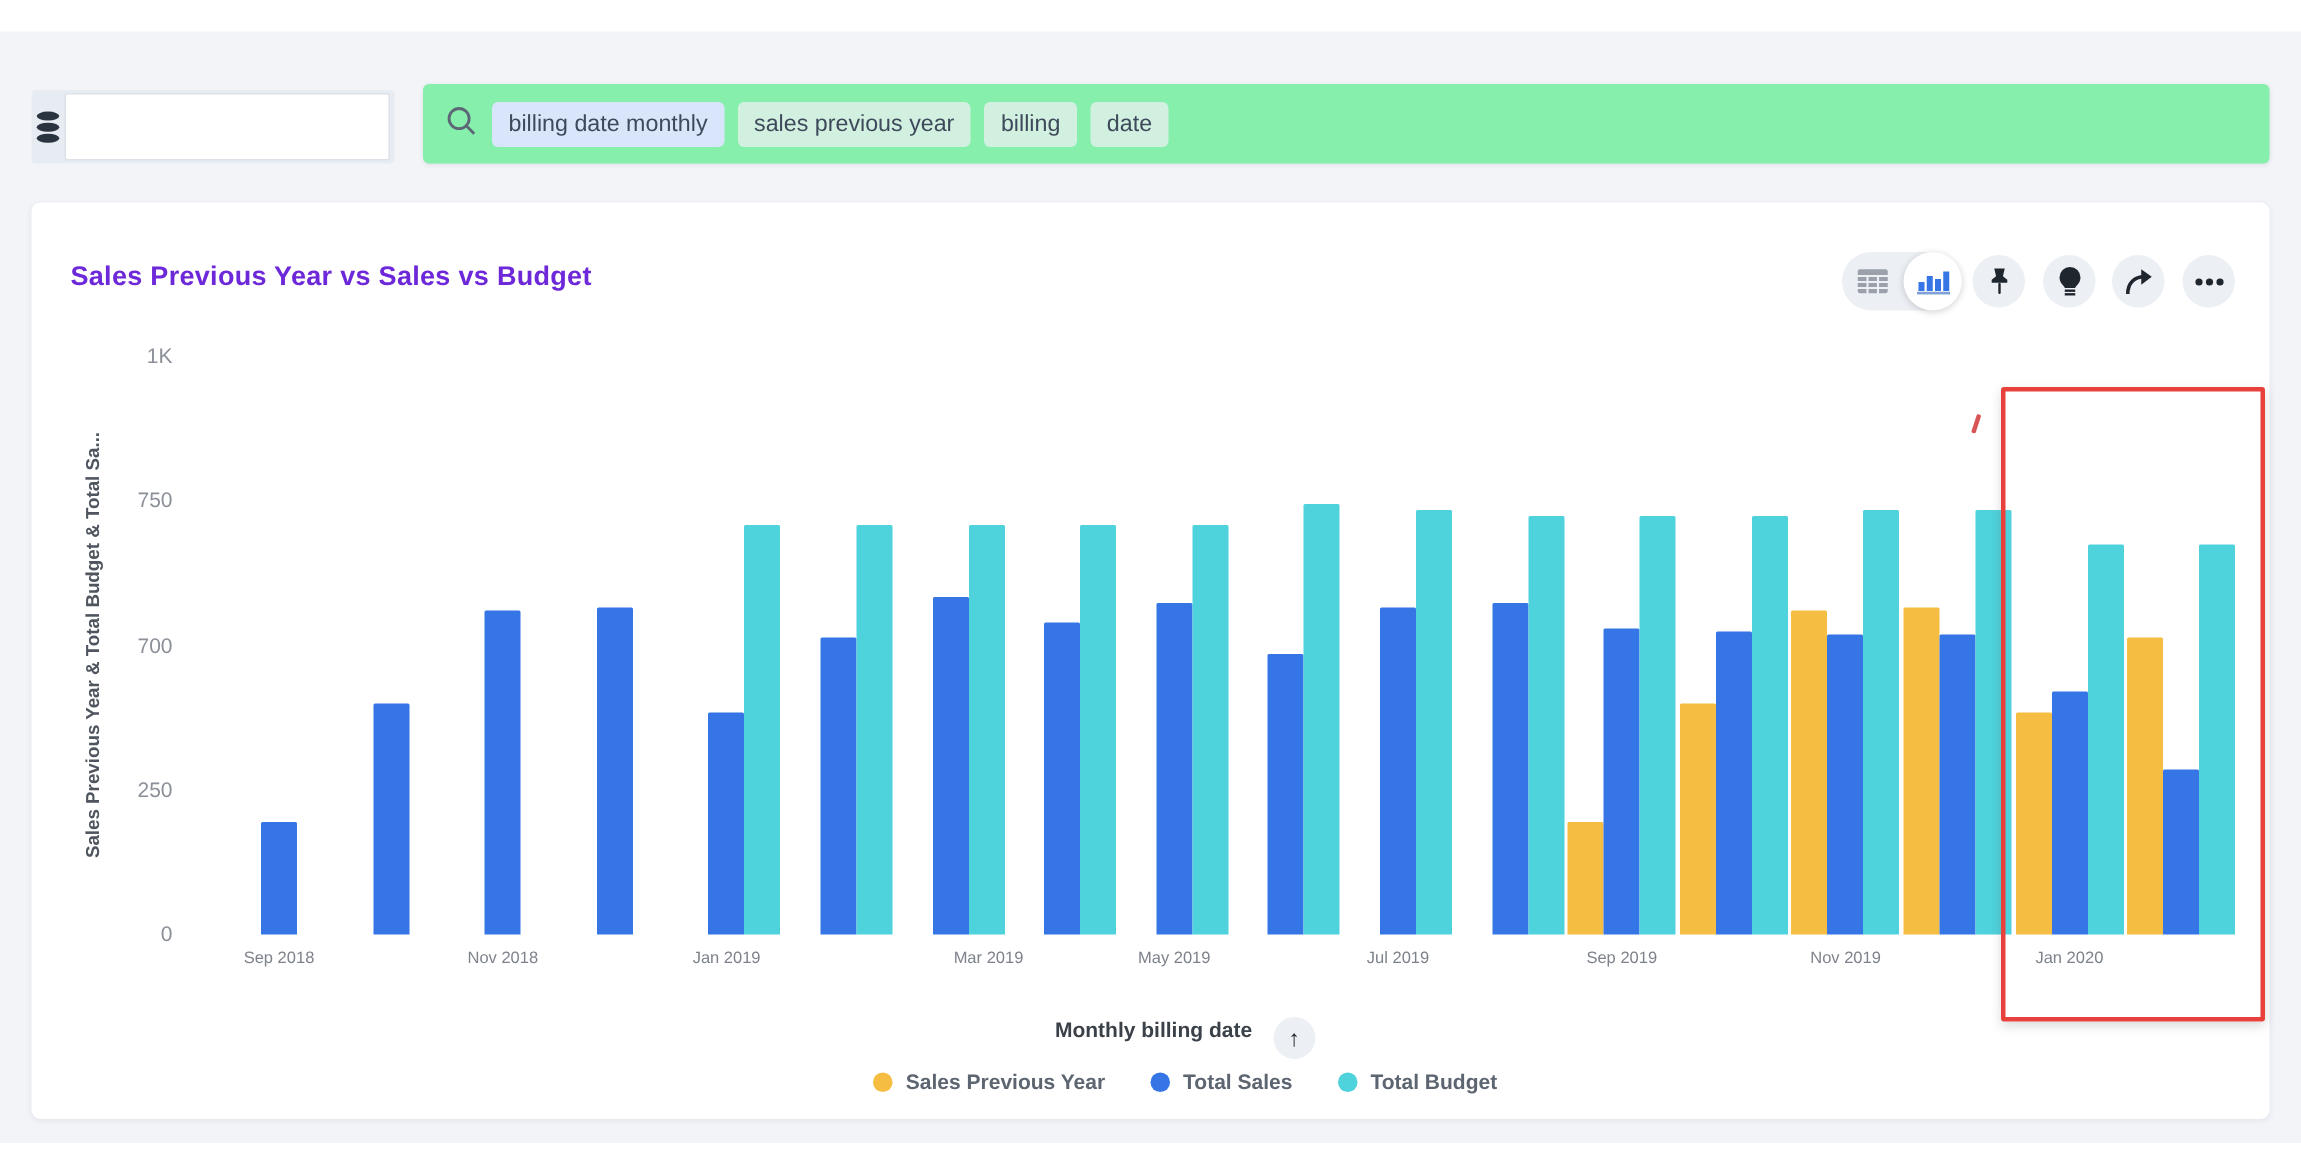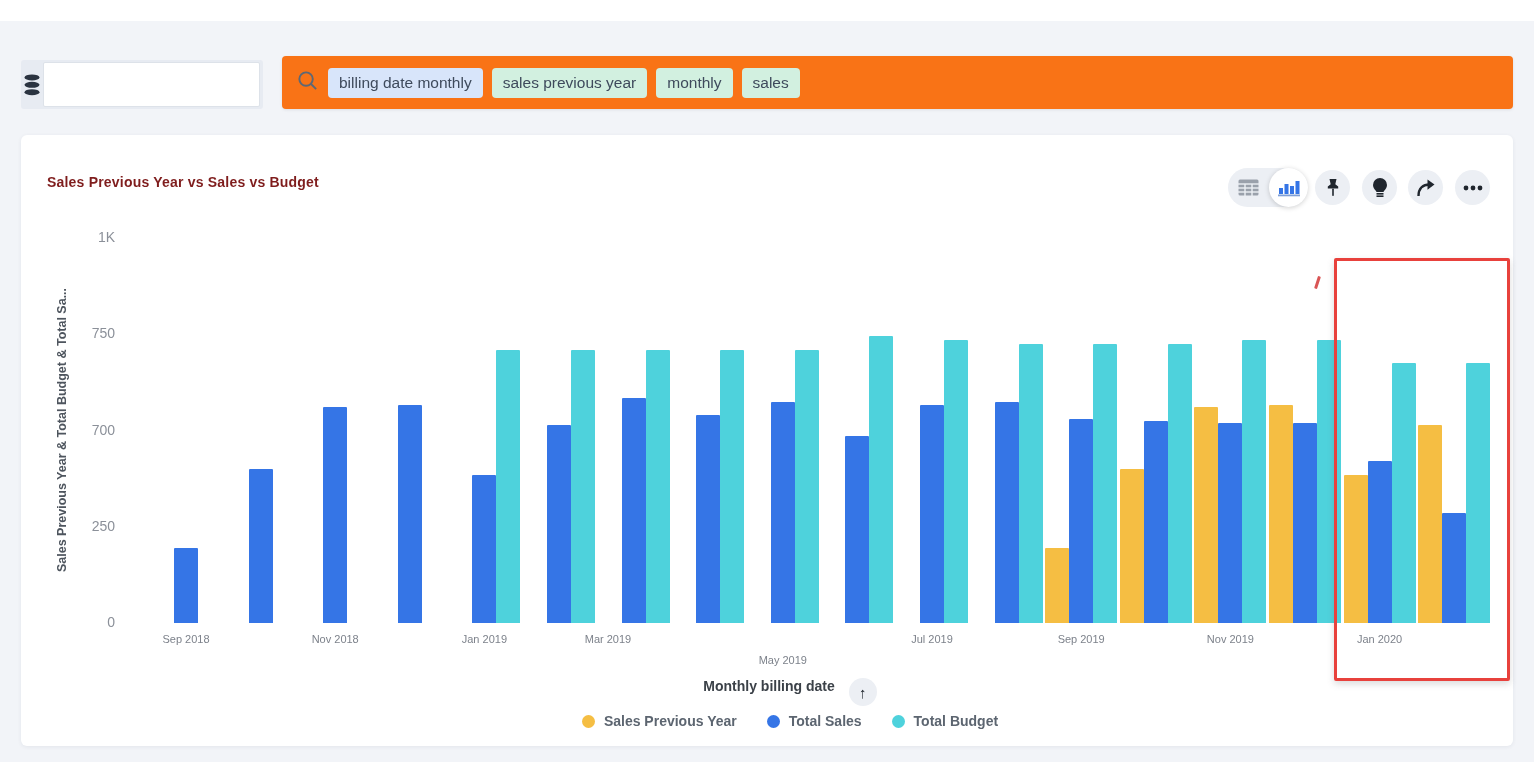--- a/index.html
+++ b/index.html
@@ -4,29 +4,29 @@
 <style>
   html,body{margin:0;padding:0;background:#fff;font-family:"Liberation Sans",sans-serif;}
   .canvas{position:relative;width:1534px;height:778px;background:#fff;overflow:hidden;}
   .bg-band{position:absolute;left:0;top:21px;width:1534px;height:741px;background:#f2f4f8;}
 
   
   .source-selector{position:absolute;left:21px;top:60px;width:242px;height:49px;background:#e7ebf2;border-radius:3px;display:flex;align-items:center;}
   .db-iconbox{width:35px;height:49px;display:flex;align-items:center;justify-content:center;}
   .source-input{flex:1;height:43px;margin-right:3px;background:#fff;border:1px solid #dde2e9;border-radius:2px;font-size:15px;color:#3e4a5c;padding:0 8px;outline:none;}
 
-  .search-bar{position:absolute;left:282px;top:56px;width:1231px;height:53px;background:#f97316;border-radius:4px;box-shadow:0 1px 3px rgba(35,48,71,.10);display:flex;align-items:center;padding:0 14px;box-sizing:border-box;gap:9px;}
+  .search-bar{position:absolute;left:282px;top:56px;width:1231px;height:53px;background:#86efac;border-radius:4px;box-shadow:0 1px 3px rgba(35,48,71,.10);display:flex;align-items:center;padding:0 14px;box-sizing:border-box;gap:9px;}
   .token{height:30px;display:inline-flex;align-items:center;padding:0 11px;border-radius:4px;font-size:15.5px;color:#3e4a5c;white-space:nowrap;cursor:pointer;}
   .token.date{background:#d8e5fa;}
   .token.plain{background:#edeff3;}
   .token.measure{background:#d2f0e0;}
 
   
   .card{position:absolute;left:21px;top:135px;width:1492px;height:611px;background:#fff;border-radius:6px;box-shadow:0 1px 4px rgba(35,48,71,.07);}
-  .chart-title{position:absolute;left:47px;top:174px;font-size:14px;font-weight:700;color:#7f1d1d;letter-spacing:.2px;}
+  .chart-title{position:absolute;left:47px;top:174px;font-size:18px;font-weight:700;color:#6d28d9;letter-spacing:.2px;}
 
   .view-toggle{position:absolute;left:1228px;top:168px;width:80px;height:39px;background:#eceff4;border-radius:20px;display:flex;align-items:center;cursor:pointer;}
   .toggle-cell{width:41px;height:39px;display:flex;align-items:center;justify-content:center;}
   .toggle-active{width:39px;height:39px;background:#fff;border-radius:50%;box-shadow:0 1px 5px rgba(0,0,0,.18);display:flex;align-items:center;justify-content:center;}
   .icon-btn{position:absolute;top:170px;width:35px;height:35px;border-radius:50%;background:#eceff4;display:flex;align-items:center;justify-content:center;cursor:pointer;}
   .icon-btn svg{display:block;}
 
   
   .y-title{position:absolute;left:62px;top:430px;transform:translate(-50%,-50%) rotate(-90deg);font-size:12.5px;color:#4e555e;font-weight:700;white-space:nowrap;}
   .y-tick{position:absolute;left:55px;width:60px;text-align:right;font-size:14px;color:#8b9099;}
@@ -66,22 +66,22 @@
   <div class="search-bar">
     <span>
       <svg width="23" height="23" viewBox="0 0 24 24" fill="none" stroke="#5d6876" stroke-width="2">
         <circle cx="10.5" cy="10.5" r="7"></circle>
           <line x1="15.7" y1="15.7" x2="21" y2="21"></line>
       </svg>
     </span>
     <span id="token-container" style="display:flex;gap:9px;align-items:center;">
         <span class="token date">billing date monthly</span>
         <span class="token measure">sales previous year</span>
-        <span class="token measure">monthly</span>
-        <span class="token measure">sales</span>
+        <span class="token measure">billing</span>
+        <span class="token measure">date</span>
       </span>
   </div>
 
   <div class="card"></div>
   <div class="chart-title">Sales Previous Year vs Sales vs Budget</div>
 
   <div class="view-toggle">
     <div class="toggle-cell">
       <svg width="21" height="17" viewBox="0 0 21 17">
         <rect x="0.5" y="0.5" width="20" height="16" rx="1.5" fill="#9aa1ab"></rect>
@@ -187,22 +187,22 @@
       <div class="bar" style="left: 1167.8px; top: 344px; height: 279px; background: rgb(78, 210, 220);"></div>
       <div class="bar" style="left: 1242.4px; top: 340px; height: 283px; background: rgb(78, 210, 220);"></div>
       <div class="bar" style="left: 1317px; top: 340px; height: 283px; background: rgb(78, 210, 220);"></div>
       <div class="bar" style="left: 1391.6px; top: 363px; height: 260px; background: rgb(78, 210, 220);"></div>
       <div class="bar" style="left: 1466.2px; top: 363px; height: 260px; background: rgb(78, 210, 220);"></div>
     </div>
   <div id="x-labels">
       <div class="x-label" style="left: 136px;">Sep 2018</div>
       <div class="x-label" style="left: 285.2px;">Nov 2018</div>
       <div class="x-label" style="left: 434.4px;">Jan 2019</div>
-      <div class="x-label" style="left: 558px;">Mar 2019</div>
-      <div class="x-label" style="left: 732.8px; margin-top: 21px;">May 2019</div>
+      <div class="x-label" style="left: 609px;">Mar 2019</div>
+      <div class="x-label" style="left: 732.8px;">May 2019</div>
       <div class="x-label" style="left: 882px;">Jul 2019</div>
       <div class="x-label" style="left: 1031.2px;">Sep 2019</div>
       <div class="x-label" style="left: 1180.4px;">Nov 2019</div>
       <div class="x-label" style="left: 1329.6px;">Jan 2020</div>
     </div>
 
   <div class="below-axis x-title-row">
     <span class="x-title">Monthly billing date</span>
     <span class="axis-sort-btn">
       <span>↑</span>

